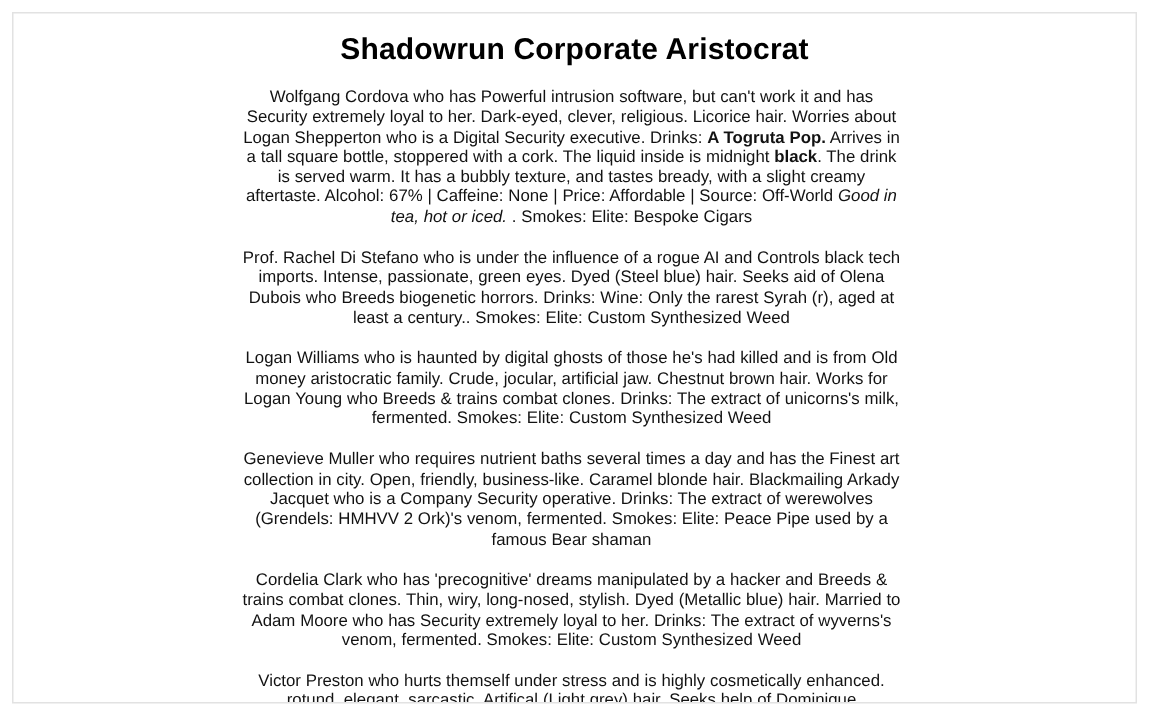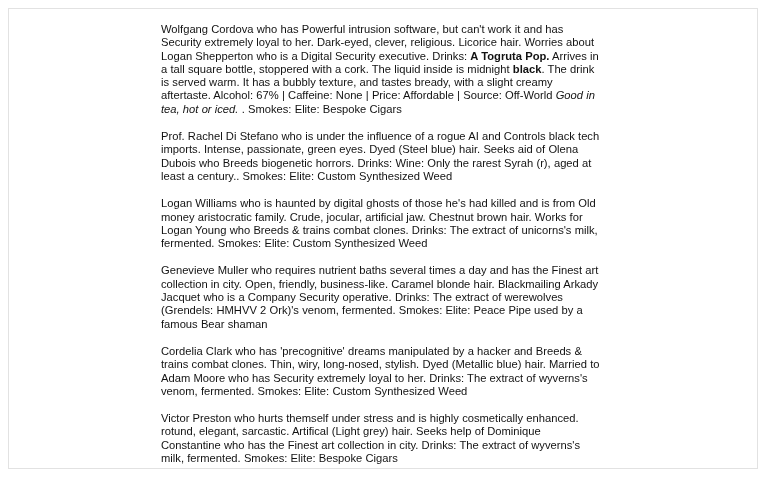--- a/index.html
+++ b/index.html
@@ -31,37 +31,39 @@
     color: #000000;
     margin: 13px 0 0 0;
     letter-spacing: 0.1px;
   }
   .content-column {
     width: 444px;
     margin: 0 auto;
     padding-top: 5px;
   }
   .entry {
+    text-align: center;
     font-size: 11.2px;
     line-height: 13.3px;
     color: #121212;
     margin: 0 4px 14px 0;
     word-spacing: 0.1px;
   }
   .entry:first-of-type {
     margin-top: 9px;
   }
   .b { font-weight: bold; }
   .i { font-style: italic; }
 </style>
 </head>
 <body>
 
 <div class="page-frame">
 
+  <h1 class="page-title">Shadowrun Corporate Aristocrat</h1>
 
   <div class="content-column">
     <p class="entry"><span>Wolfgang Cordova who has Powerful intrusion software, but can't work it and has Security extremely loyal to her. Dark-eyed, clever, religious. Licorice hair. Worries about Logan Shepperton who is a Digital Security executive. Drinks: </span><span class="b">A Togruta Pop.</span><span> Arrives in a tall square bottle, stoppered with a cork. The liquid inside is midnight </span><span class="b">black</span><span>. The drink is served warm. It has a bubbly texture, and tastes bready, with a slight creamy aftertaste. Alcohol: 67% | Caffeine: None | Price: Affordable | Source: Off-World </span><span class="i">Good in tea, hot or iced.</span><span> . Smokes: Elite: Bespoke Cigars</span></p>
     <p class="entry"><span>Prof. Rachel Di Stefano who is under the influence of a rogue AI and Controls black tech imports. Intense, passionate, green eyes. Dyed (Steel blue) hair. Seeks aid of Olena Dubois who Breeds biogenetic horrors. Drinks: Wine: Only the rarest Syrah (r), aged at least a century.. Smokes: Elite: Custom Synthesized Weed</span></p>
     <p class="entry"><span>Logan Williams who is haunted by digital ghosts of those he's had killed and is from Old money aristocratic family. Crude, jocular, artificial jaw. Chestnut brown hair. Works for Logan Young who Breeds &amp; trains combat clones. Drinks: The extract of unicorns's milk, fermented. Smokes: Elite: Custom Synthesized Weed</span></p>
     <p class="entry"><span>Genevieve Muller who requires nutrient baths several times a day and has the Finest art collection in city. Open, friendly, business-like. Caramel blonde hair. Blackmailing Arkady Jacquet who is a Company Security operative. Drinks: The extract of werewolves (Grendels: HMHVV 2 Ork)'s venom, fermented. Smokes: Elite: Peace Pipe used by a famous Bear shaman</span></p>
     <p class="entry"><span>Cordelia Clark who has 'precognitive' dreams manipulated by a hacker and Breeds &amp; trains combat clones. Thin, wiry, long-nosed, stylish. Dyed (Metallic blue) hair. Married to Adam Moore who has Security extremely loyal to her. Drinks: The extract of wyverns's venom, fermented. Smokes: Elite: Custom Synthesized Weed</span></p>
     <p class="entry"><span>Victor Preston who hurts themself under stress and is highly cosmetically enhanced. rotund, elegant, sarcastic. Artifical (Light grey) hair. Seeks help of Dominique Constantine who has the Finest art collection in city. Drinks: The extract of wyverns's milk, fermented. Smokes: Elite: Bespoke Cigars</span></p>
 
   </div>

